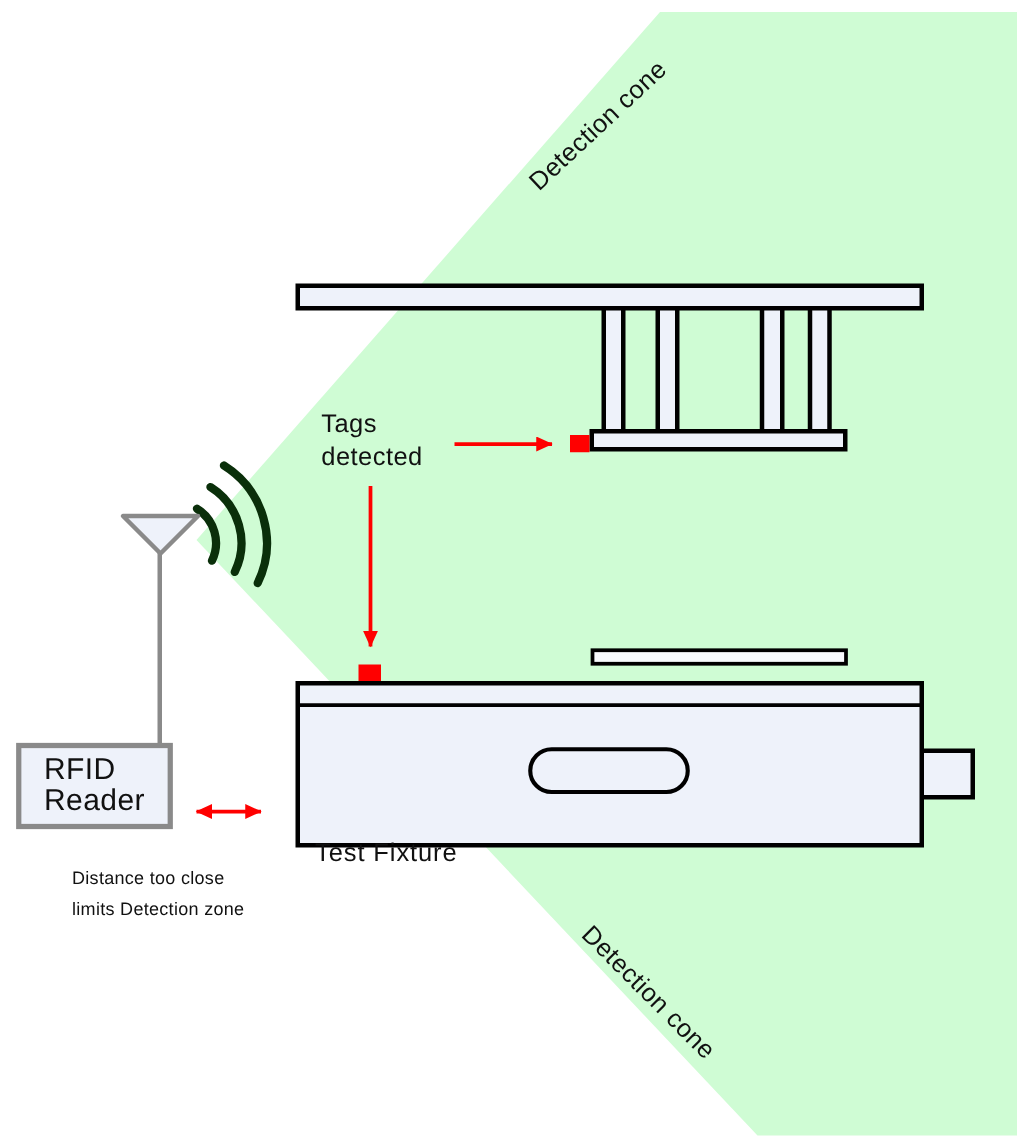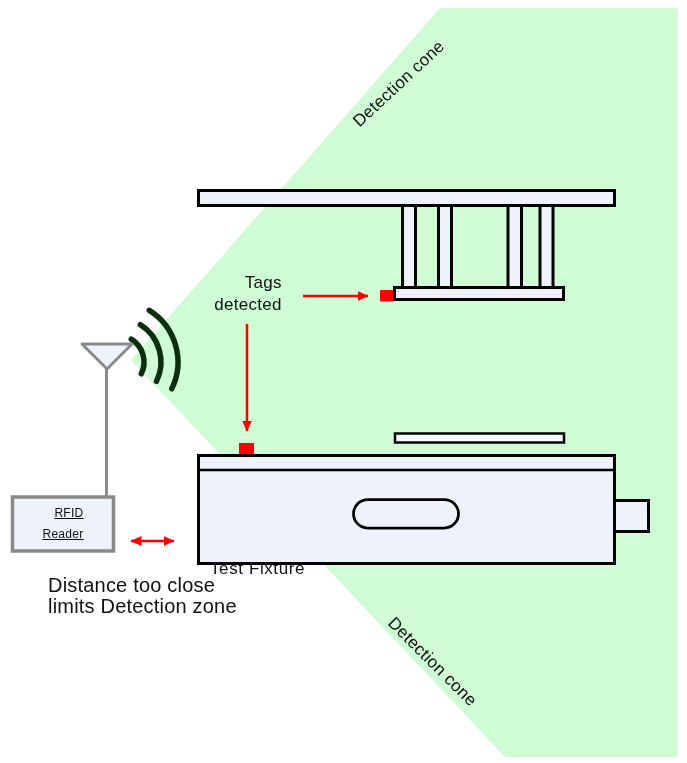--- a/index.html
+++ b/index.html
@@ -6,26 +6,26 @@
   .canvas {
     position:relative; width:687px; height:763px;
     background:#ffffff; overflow:hidden;
     font-family:"Liberation Sans", sans-serif;
   }
   .canvas svg { position:absolute; left:0; top:0; }
   .label {
     position:absolute; color:#111111; font-size:17px; line-height:22px;
     white-space:nowrap; letter-spacing:0.3px;
   }
-  .ctr { transform:translate(-50%,-50%); text-align:right; }
+  .ctr { transform:translate(-50%,-50%); text-align:left; }
   .rot-up   { transform:translate(-50%,-50%) rotate(-43deg); }
   .rot-down { transform:translate(-50%,-50%) rotate(45deg); }
   .label .line { display:block; }
-  .note { font-size:20px; line-height:21px; letter-spacing:0.2px; }
-  .rfid-txt { font-size:12px; line-height:21px;text-decoration:underline; }
+  .note { font-size:12px; line-height:21px; letter-spacing:0.2px; }
+  .rfid-txt { font-size:20px; line-height:21px; }
 </style>
 </head>
 <body>
 
 <div class="canvas">
 
   <svg width="687" height="763" viewBox="0 0 687 763">
     <defs>
       <marker id="arrowhead" markerUnits="userSpaceOnUse" markerWidth="13" markerHeight="11" refX="10.5" refY="5" orient="auto-start-reverse">
         <path d="M0,0 L11,5 L0,10 Z" fill="#ff0000"></path>

